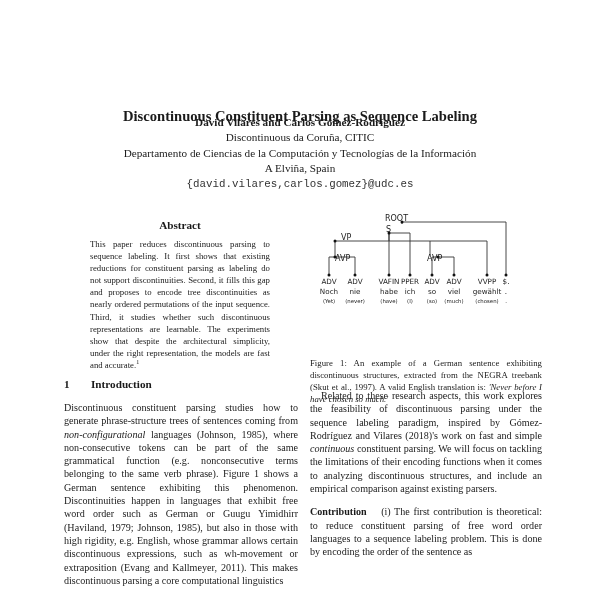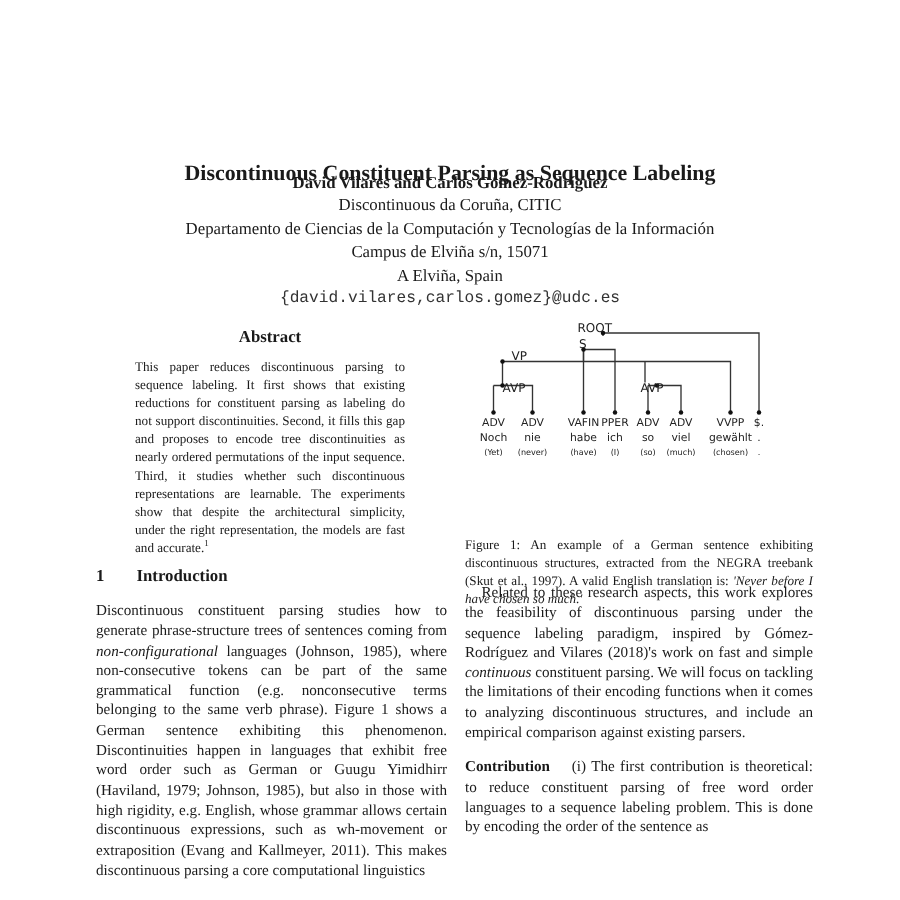--- a/index.html
+++ b/index.html
@@ -31,21 +31,20 @@
 </style>
 </head>
 <body>
 
 <div class="title">Discontinuous Constituent Parsing as Sequence Labeling</div>
 
 <div class="authors">
   <div class="names">David Vilares and Carlos Gómez-Rodríguez</div>
   <div>Discontinuous da Coruña, CITIC</div>
   <div>Departamento de Ciencias de la Computación y Tecnologías de la Información</div>
-  <div>Campus de Elviña s/n, 15071</div>
   <div>A Elviña, Spain</div>
   <div class="email">{david.vilares,carlos.gomez}@udc.es</div>
 </div>
 
 <div class="abstract-head">Abstract</div>
 <div class="col abstract">
   <span>This paper reduces discontinuous parsing to sequence labeling. It first shows that existing reductions for constituent parsing as labeling do not support discontinuities. Second, it fills this gap and proposes to encode tree discontinuities as nearly ordered permutations of the input sequence. Third, it studies whether such discontinuous representations are learnable. The experiments show that despite the architectural simplicity, under the right representation, the models are fast and accurate.</span><span class="fn">1</span>
 </div>
 
 <div class="sec-head">

